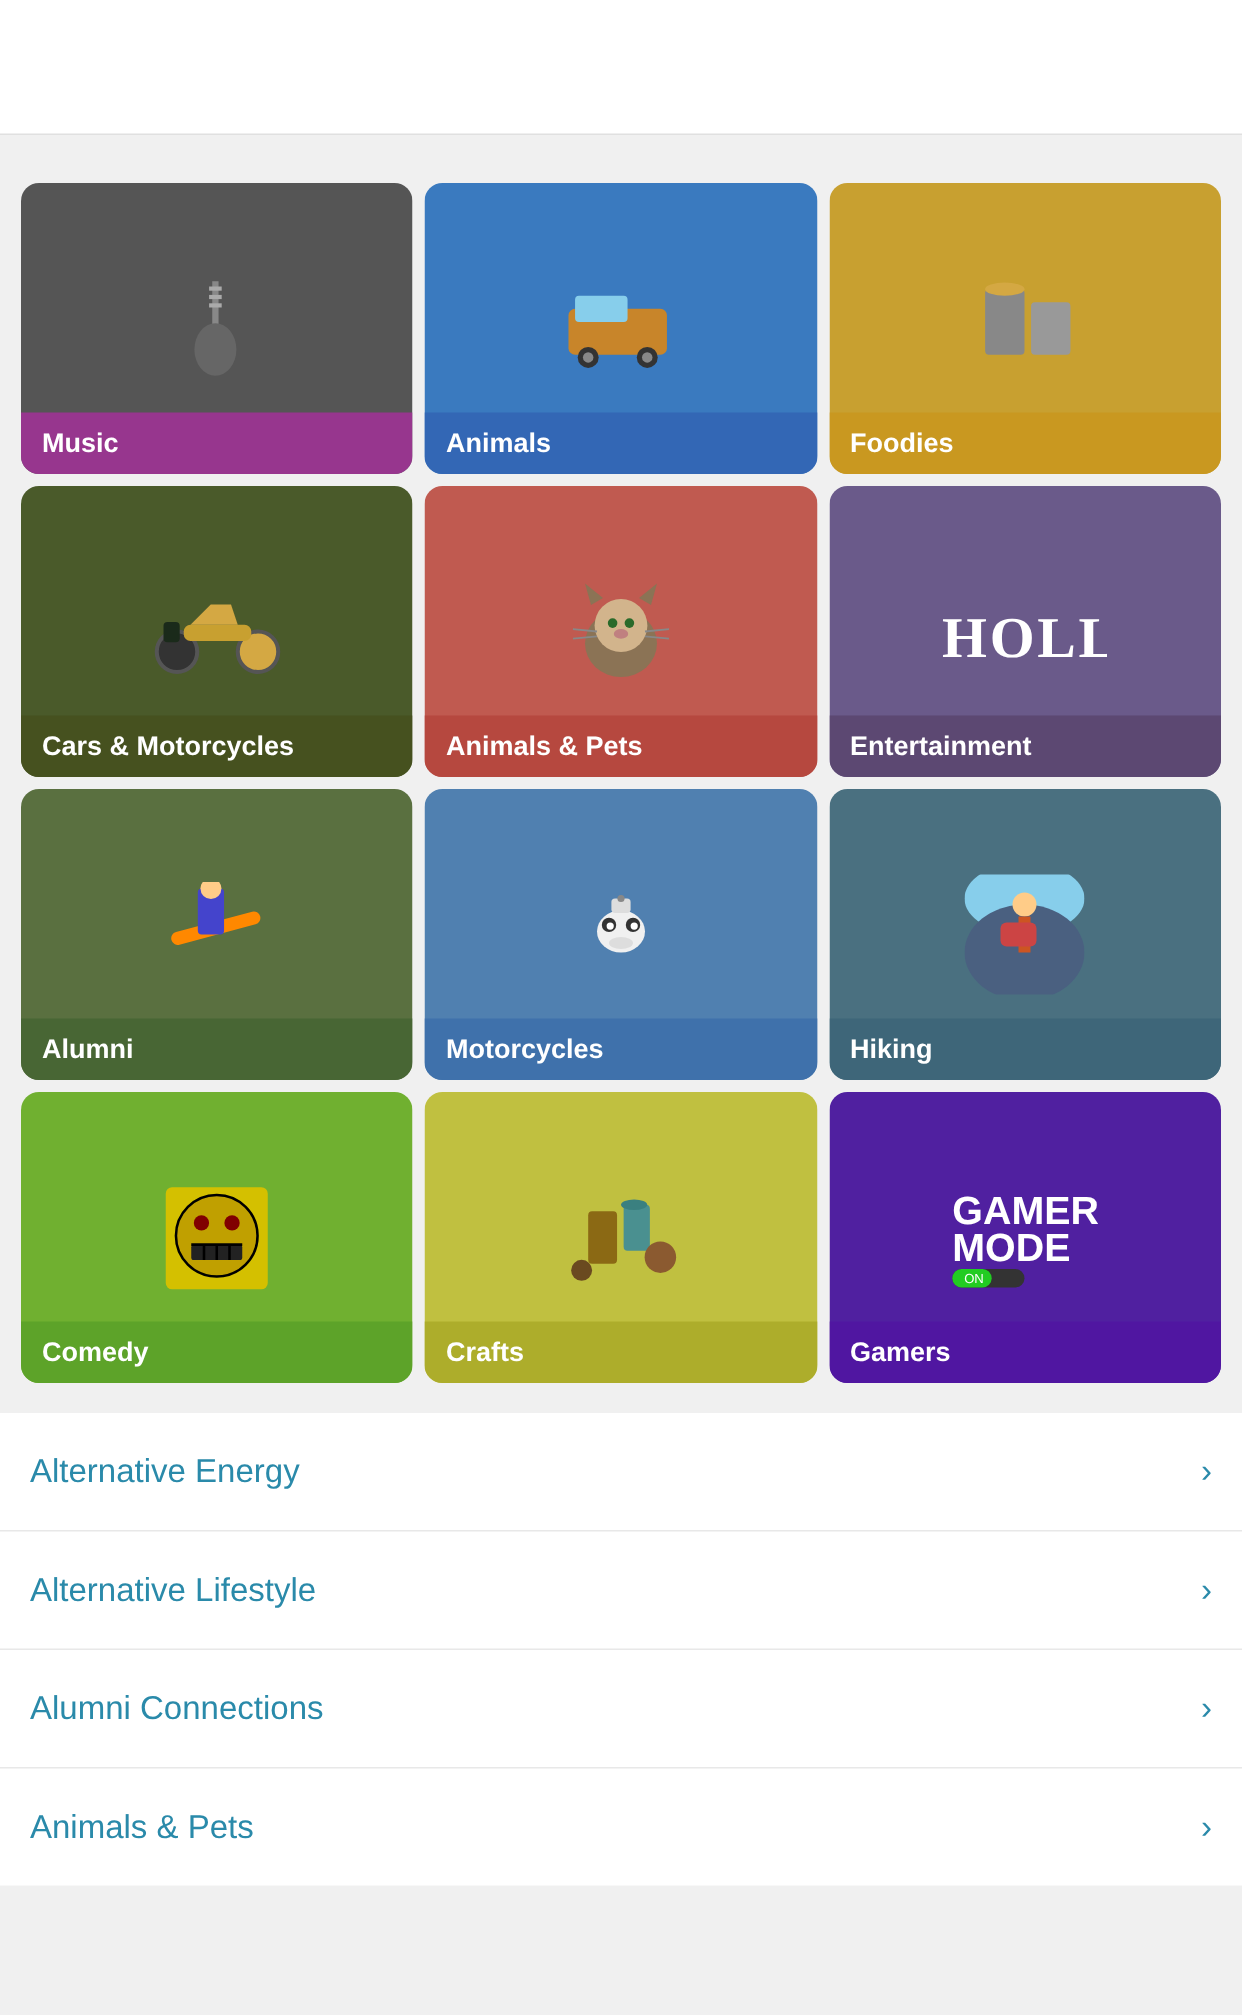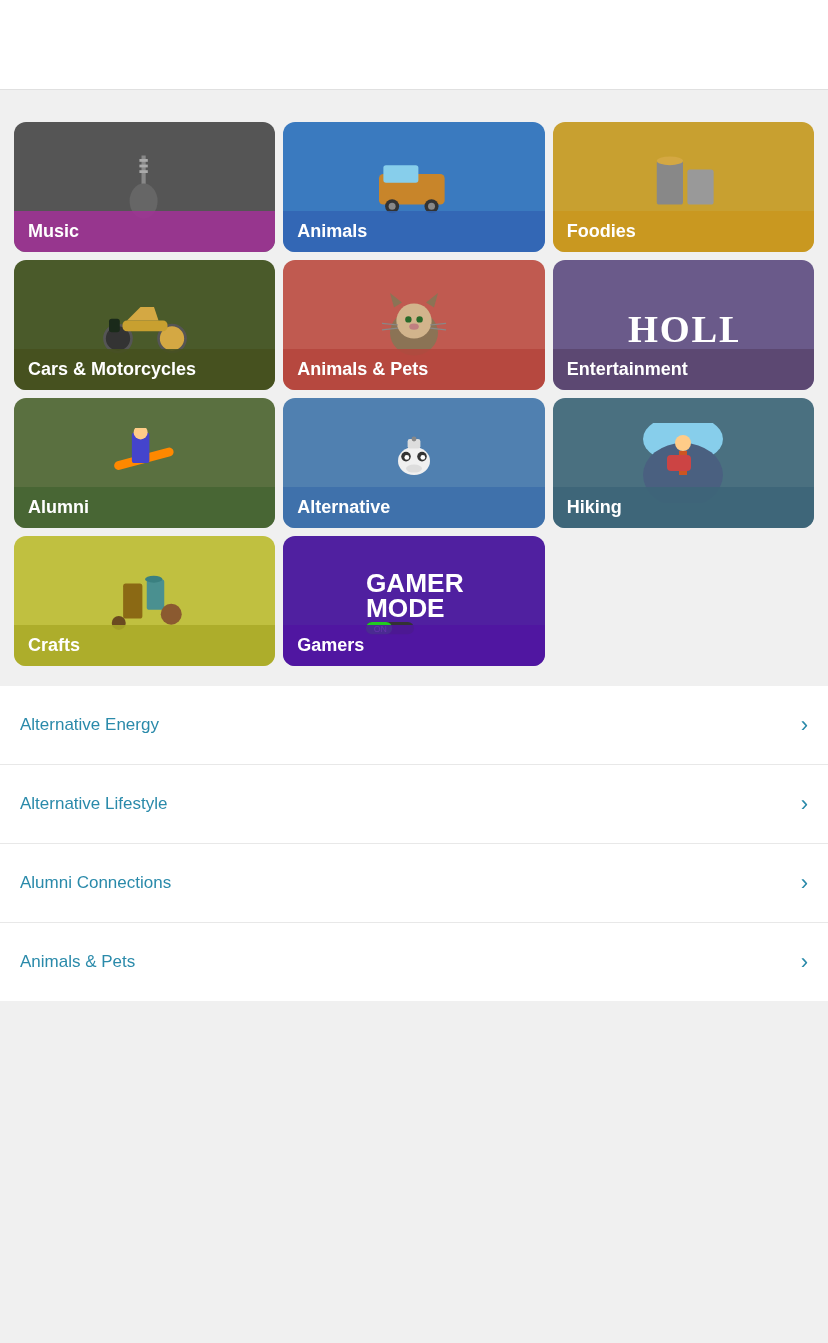--- a/index.html
+++ b/index.html
@@ -55,21 +55,21 @@
     .topics-grid {
       display: grid;
       grid-template-columns: repeat(3, 1fr);
       gap: 8px;
     }
 
     .topic-card {
       position: relative;
       border-radius: 12px;
       overflow: hidden;
-      height: 130px;
+      height: 194px;
       cursor: pointer;
       text-decoration: underline;
     }
 
     
     .topic-bg {
       width: 100%;
       height: 100%;
       display: flex;
       align-items: center;
@@ -128,21 +128,21 @@
       align-items: center;
       justify-content: space-between;
       padding: 26px 20px;
       border-bottom: 1px solid #e8e8e8;
       cursor: pointer;
     }
     .list-item:last-child { border-bottom: none; }
 
     .list-item-label {
       color: #2a8aaa;
-      font-size: 17px;
+      font-size: 22px;
       font-weight: 400;
     }
 
     .list-chevron {
       color: #2a8aaa;
       font-size: 22px;
     }
 
     
     .img-music {
@@ -285,34 +285,50 @@
       <rect x="30" y="30" width="40" height="35" rx="20" fill="#f0f0f0"></rect>
       <circle cx="40" cy="42" r="6" fill="#333"></circle>
       <circle cx="60" cy="42" r="6" fill="#333"></circle>
       <circle cx="41" cy="43" r="3" fill="white"></circle>
       <circle cx="61" cy="43" r="3" fill="white"></circle>
       <ellipse cx="50" cy="57" rx="10" ry="5" fill="#ddd"></ellipse>
       <rect x="42" y="20" width="16" height="12" rx="3" fill="#ddd"></rect>
       <circle cx="50" cy="20" r="3" fill="#888"></circle>
     </svg>
         </div>
-        <div class="topic-card-label label-technology">Alternative</div>
+        <div class="topic-card-label label-technology">Motorcycles</div>
       </div>
       <div class="topic-card card-hiking">
         <div class="topic-bg img-hiking">
           <svg viewBox="0 0 100 100" width="80" height="80">
       <ellipse cx="50" cy="20" rx="50" ry="30" fill="#87ceeb"></ellipse>
       <ellipse cx="50" cy="65" rx="50" ry="40" fill="#4a6080"></ellipse>
       <circle cx="50" cy="25" r="10" fill="#ffcc88"></circle>
       <rect x="45" y="35" width="10" height="30" fill="#cc5522"></rect>
       <rect x="30" y="40" width="30" height="20" rx="5" fill="#cc4444"></rect>
     </svg>
         </div>
         <div class="topic-card-label label-hiking">Hiking</div>
       </div>
+      <div class="topic-card card-comedy">
+        <div class="topic-bg img-comedy">
+          <svg viewBox="0 0 100 100" width="85" height="85">
+      <rect x="10" y="10" width="80" height="80" rx="5" fill="#d4c000"></rect>
+      <circle cx="50" cy="48" r="32" fill="#c0a000" stroke="#000" stroke-width="2"></circle>
+      <rect x="30" y="55" width="40" height="12" fill="#222" rx="2"></rect>
+      <line x1="30" y1="55" x2="70" y2="55" stroke="#000" stroke-width="2"></line>
+      <line x1="40" y1="55" x2="40" y2="67" stroke="#000" stroke-width="2"></line>
+      <line x1="50" y1="55" x2="50" y2="67" stroke="#000" stroke-width="2"></line>
+      <line x1="60" y1="55" x2="60" y2="67" stroke="#000" stroke-width="2"></line>
+      <circle cx="38" cy="38" r="6" fill="#800000"></circle>
+      <circle cx="62" cy="38" r="6" fill="#800000"></circle>
+    </svg>
+        </div>
+        <div class="topic-card-label label-comedy">Comedy</div>
+      </div>
       <div class="topic-card card-crafts">
         <div class="topic-bg img-crafts">
           <svg viewBox="0 0 100 80" width="90" height="70">
       <rect x="25" y="20" width="22" height="40" rx="3" fill="#8B6914"></rect>
       <rect x="52" y="15" width="20" height="35" rx="3" fill="#4a9090"></rect>
       <ellipse cx="60" cy="15" rx="10" ry="4" fill="#3a8080"></ellipse>
       <circle cx="80" cy="55" r="12" fill="#8B5a30"></circle>
       <circle cx="20" cy="65" r="8" fill="#6a4a20"></circle>
     </svg>
         </div>

